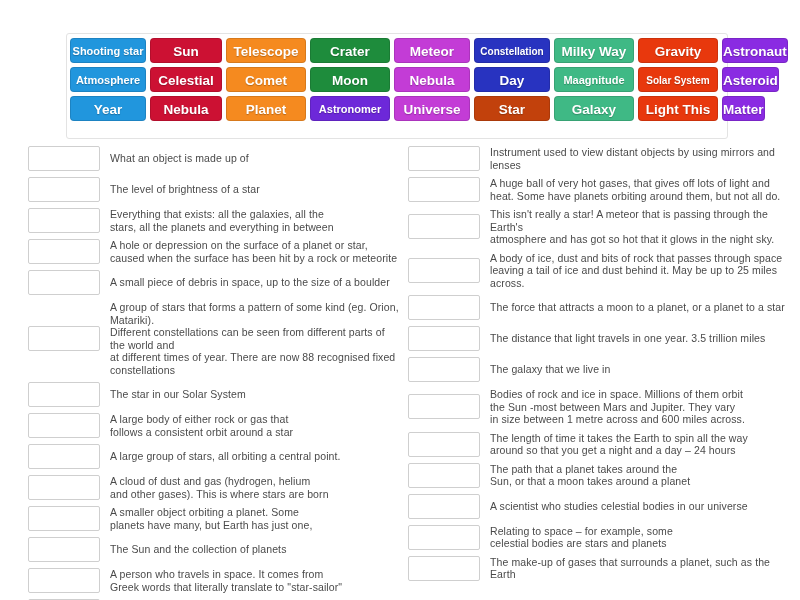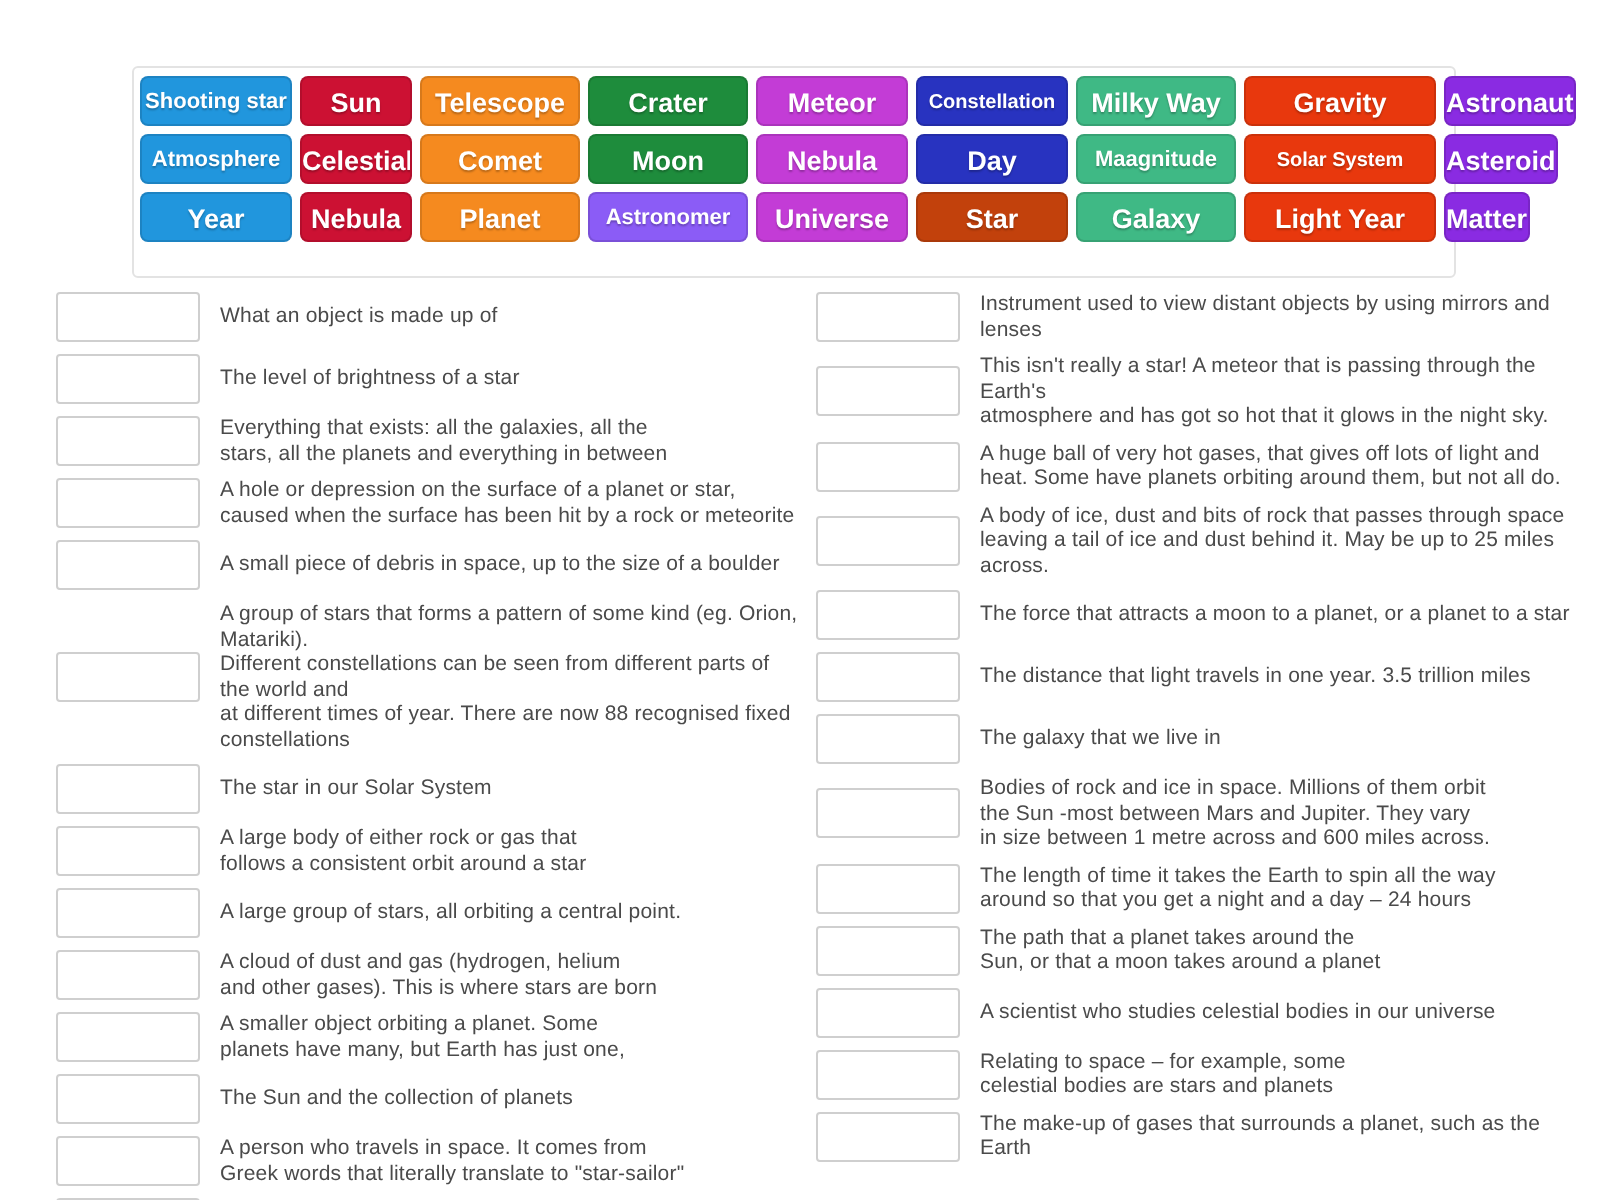--- a/index.html
+++ b/index.html
@@ -45,27 +45,27 @@
     overflow: hidden;
     box-sizing: border-box;
     border: 1px solid rgba(0,0,0,0.12);
     text-shadow: 0 1px 1px rgba(0,0,0,0.25);
     cursor: pointer;
     font-size: 13.5px;
     flex: 0 0 auto;
   }
   
   .c0 { width: 76px; }
-  .c1 { width: 56px; }
+  .c1 { width: 72px; }
   .c2 { width: 80px; }
   .c3 { width: 80px; }
   .c4 { width: 76px; }
   .c5 { width: 76px; }
   .c6 { width: 80px; }
-  .c7 { width: 96px; }
+  .c7 { width: 80px; }
 
   .tile.sm { font-size: 11px; }
   .tile.xs { font-size: 10px; }
 
   
   .def-col {
     position: absolute;
     top: 146px;
   }
   #def-col-left  { left: 28px;  width: 372px; }
@@ -119,25 +119,25 @@
       <div class="tile c4" style="background: rgb(195, 60, 214);">Nebula</div>
       <div class="tile c5" style="background: rgb(40, 51, 192);">Day</div>
       <div class="tile c6 sm" style="background: rgb(63, 185, 133);">Maagnitude</div>
       <div class="tile c7 xs" style="background: rgb(232, 56, 13);">Solar System</div>
       <div class="tile c8" style="background: rgb(138, 43, 226);">Asteroid</div>
     </div>
     <div class="tile-row">
       <div class="tile c0" style="background: rgb(33, 150, 221);">Year</div>
       <div class="tile c1" style="background: rgb(204, 17, 51);">Nebula</div>
       <div class="tile c2" style="background: rgb(245, 138, 31);">Planet</div>
-      <div class="tile c3 sm" style="background: #8b5cf6;">Astronomer</div>
+      <div class="tile c3 sm" style="background: #6d28d9;">Astronomer</div>
       <div class="tile c4" style="background: rgb(195, 60, 214);">Universe</div>
       <div class="tile c5" style="background: #c2410c;">Star</div>
       <div class="tile c6" style="background: rgb(63, 185, 133);">Galaxy</div>
-      <div class="tile c7" style="background: rgb(232, 56, 13);">Light Year</div>
+      <div class="tile c7" style="background: rgb(232, 56, 13);">Light This</div>
       <div class="tile c8" style="background: rgb(138, 43, 226);">Matter</div>
     </div>
   </div>
 
 <div id="def-col-left" class="def-col">
     <div class="def-row">
       <div class="drop-box"></div>
       <div class="def-text">What an object is made up of</div>
     </div>
     <div class="def-row">
@@ -202,27 +202,27 @@
     </div>
   </div>
 
 <div id="def-col-right" class="def-col">
     <div class="def-row">
       <div class="drop-box"></div>
       <div class="def-text">Instrument used to view distant objects by using mirrors and lenses</div>
     </div>
     <div class="def-row">
       <div class="drop-box"></div>
+      <div class="def-text">A huge ball of very hot gases, that gives off lots of light and
+heat. Some have planets orbiting around them, but not all do.</div>
+    </div>
+    <div class="def-row">
+      <div class="drop-box"></div>
       <div class="def-text">This isn't really a star! A meteor that is passing through the Earth's
 atmosphere and has got so hot that it glows in the night sky.</div>
-    </div>
-    <div class="def-row">
-      <div class="drop-box"></div>
-      <div class="def-text">A huge ball of very hot gases, that gives off lots of light and
-heat. Some have planets orbiting around them, but not all do.</div>
     </div>
     <div class="def-row">
       <div class="drop-box"></div>
       <div class="def-text">A body of ice, dust and bits of rock that passes through space
 leaving a tail of ice and dust behind it. May be up to 25 miles across.</div>
     </div>
     <div class="def-row">
       <div class="drop-box"></div>
       <div class="def-text">The force that attracts a moon to a planet, or a planet to a star</div>
     </div>

